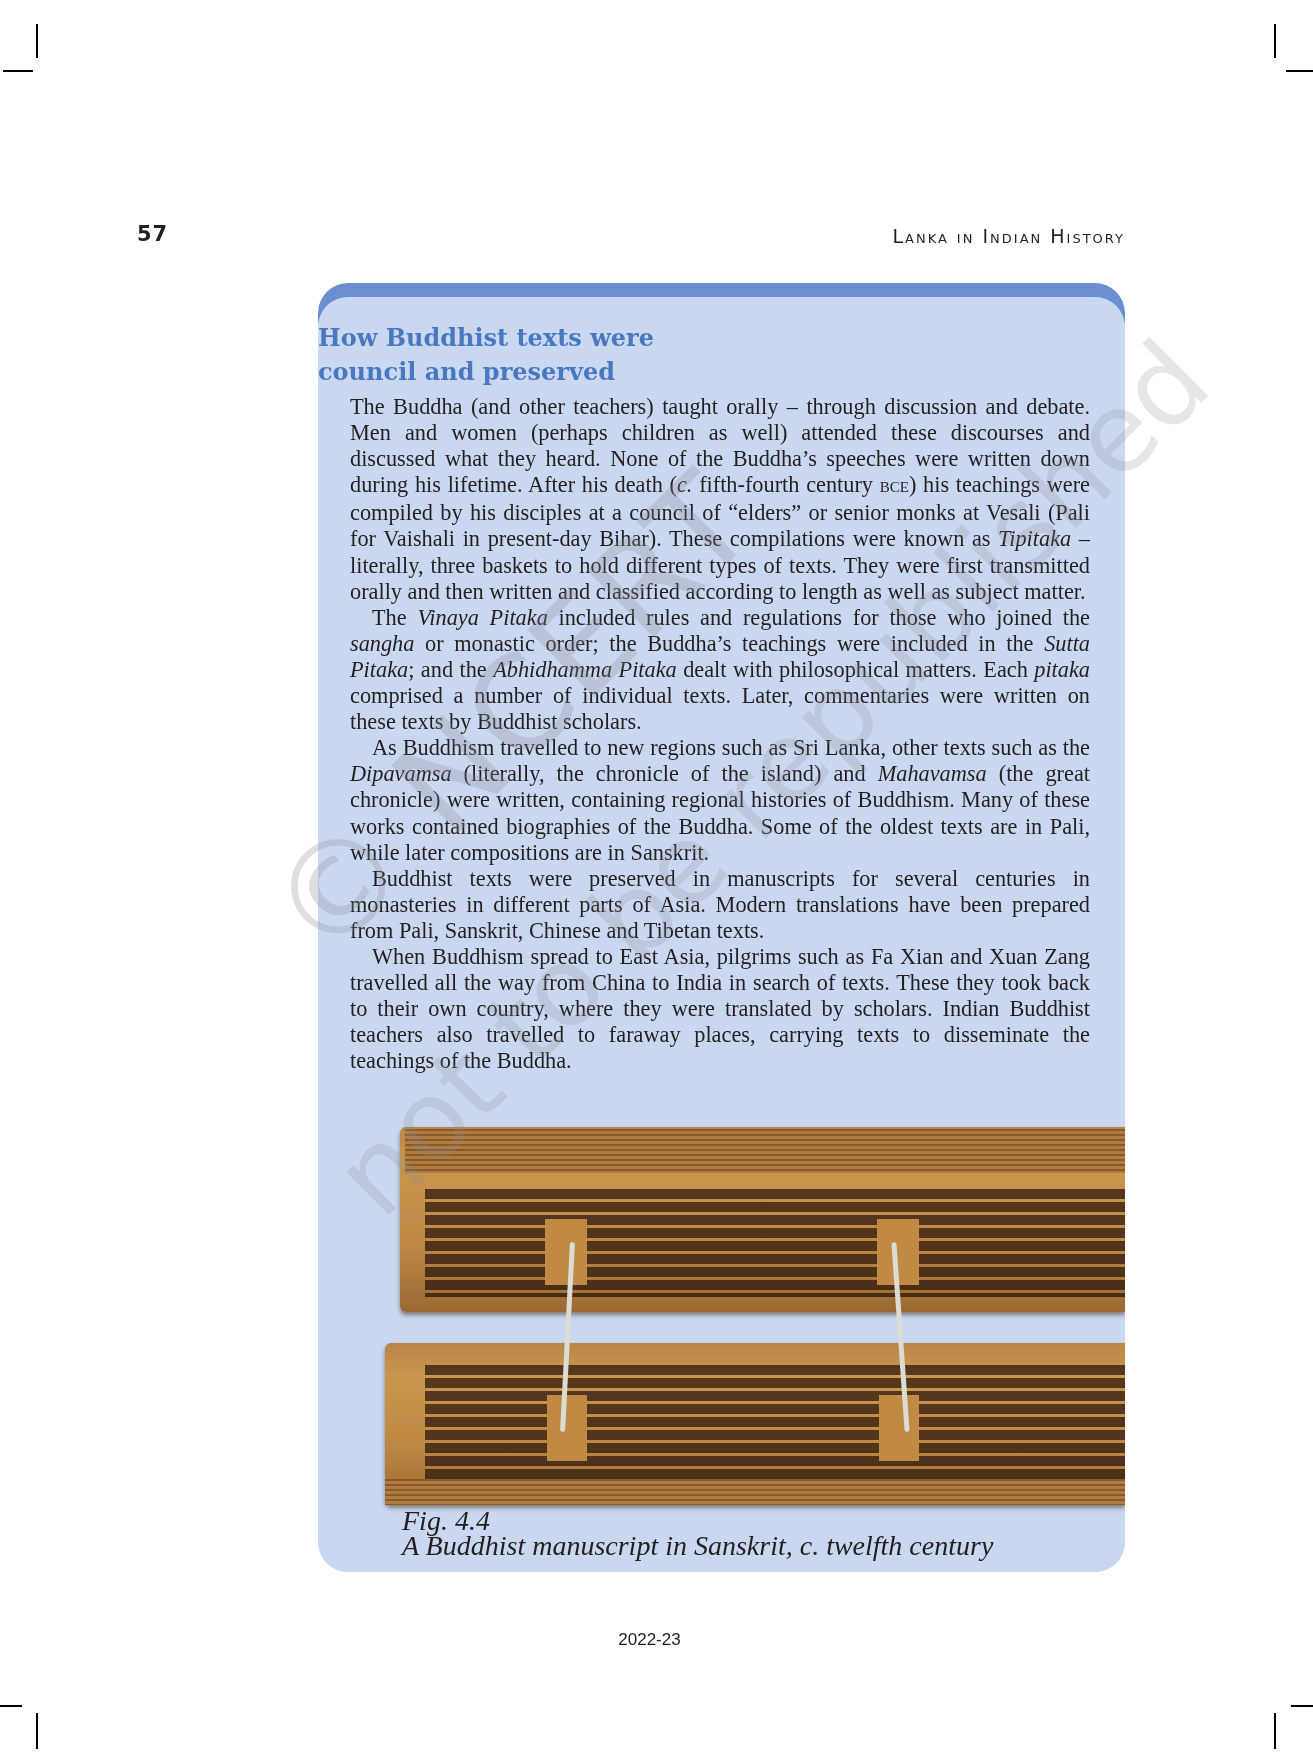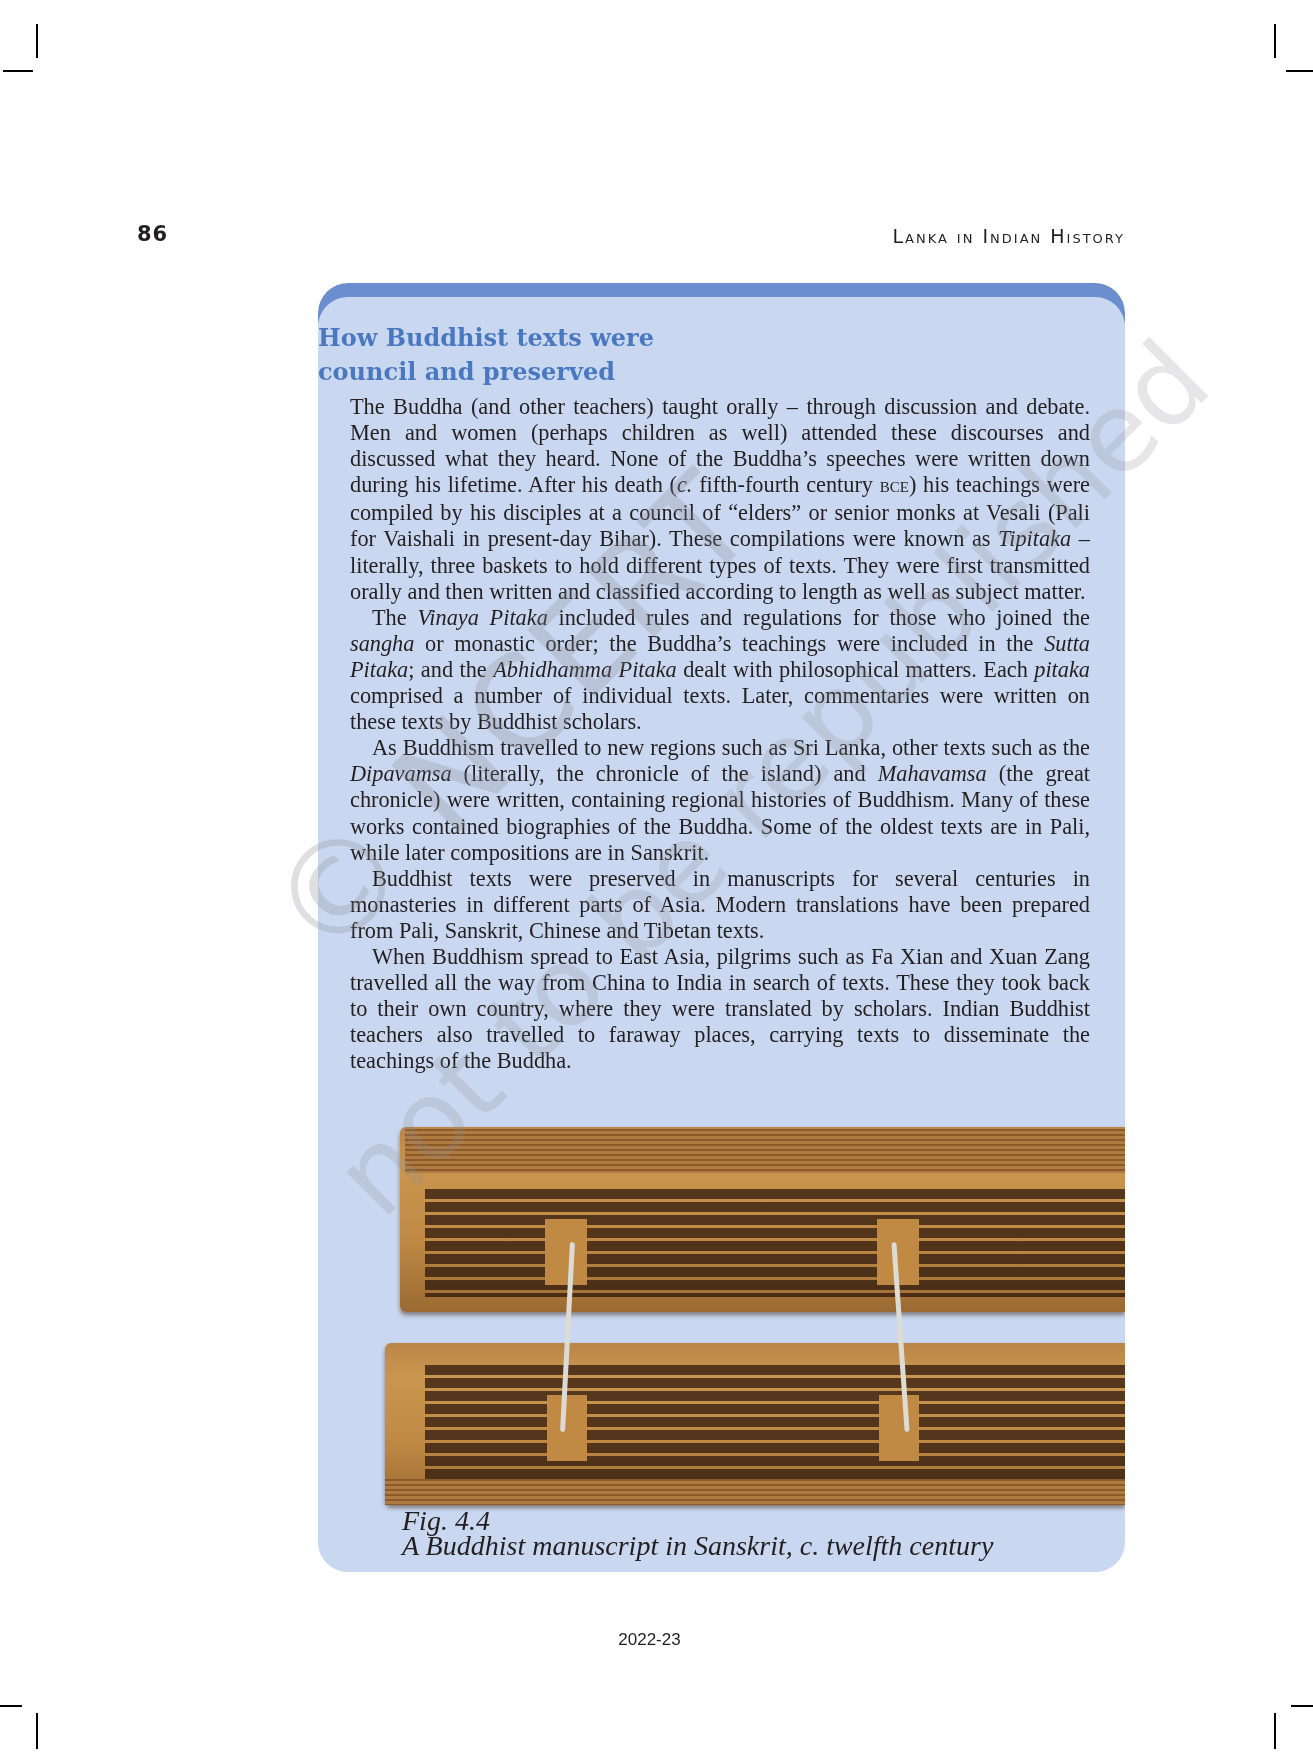--- a/index.html
+++ b/index.html
@@ -32,21 +32,21 @@
 
 <div class="crop" style="left:36px;top:24px;width:2px;height:34px;"></div>
 <div class="crop" style="left:3px;top:70px;width:30px;height:2px;"></div>
 <div class="crop" style="left:1274px;top:24px;width:2px;height:34px;"></div>
 <div class="crop" style="left:1286px;top:70px;width:27px;height:2px;"></div>
 <div class="crop" style="left:0;top:1705px;width:22px;height:2px;"></div>
 <div class="crop" style="left:36px;top:1713px;width:2px;height:36px;"></div>
 <div class="crop" style="left:1291px;top:1705px;width:22px;height:2px;"></div>
 <div class="crop" style="left:1274px;top:1713px;width:2px;height:36px;"></div>
 
-<div class="pgnum">86</div>
+<div class="pgnum">57</div>
 <div class="runhead">Lanka in Indian History</div>
 
 <div class="box">
   <div class="box-top"></div>
   <div class="box-inner"></div>
 
   <div class="title">
     <div>How Buddhist texts were</div>
     <div>council and preserved</div>
   </div>

